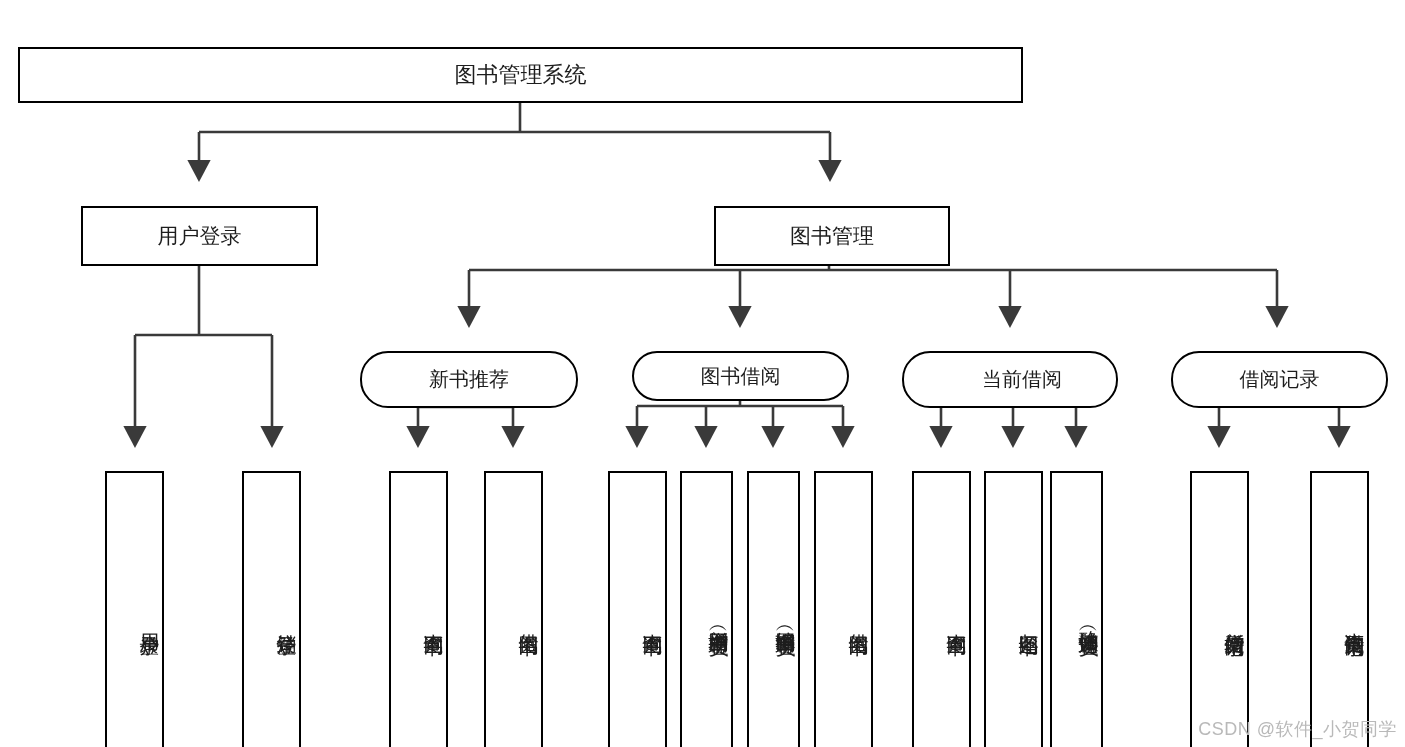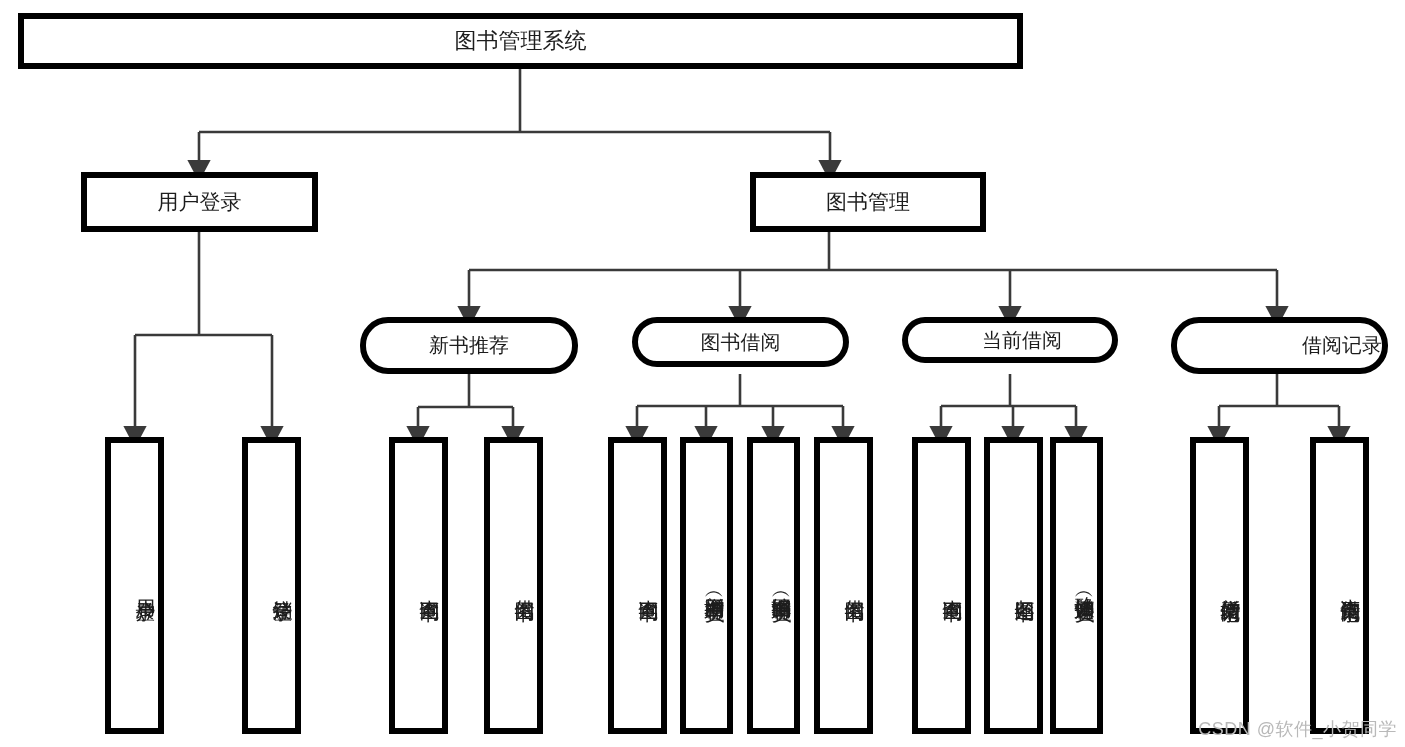--- a/index.html
+++ b/index.html
@@ -22,28 +22,29 @@
     position: absolute;
     left: 0;
     top: 0;
     width: 1405px;
     height: 747px;
     pointer-events: none;
   }
   .node {
     position: absolute;
     box-sizing: border-box;
-    border: 6px solid #000000;
+    border: 2px solid #000000;
     background: #ffffff;
     display: flex;
     align-items: center;
     justify-content: center;
     color: #1d1d1d;
     line-height: 1.25;
     text-align: center;
+    margin-top: 34px;
   }
   .node.root {
     font-size: 22px;
   }
   .node.level1 {
     font-size: 21px;
   }
   .node.level2 {
     font-size: 20px;
     border-radius: 28px;
@@ -128,34 +129,34 @@
     </g>
   </svg>
 
   <div class="node root" id="n-root" style="left: 18px; top: 13px; width: 1005px; height: 56px;">
     <span>图书管理系统</span>
   </div>
 
   <div class="node level1" id="n-l1-0" style="left: 81px; top: 172px; width: 237px; height: 60px;">
     <span>用户登录</span>
   </div>
-  <div class="node level1" id="n-l1-1" style="left: 750px; top: 172px; width: 236px; height: 60px;">
+  <div class="node level1" id="n-l1-1" style="left: 714px; top: 172px; width: 236px; height: 60px;">
     <span>图书管理</span>
   </div>
 
   <div class="node level2" id="n-l2-0" style="left: 360px; top: 317px; width: 218px; height: 57px;">
     <span>新书推荐</span>
   </div>
   <div class="node level2" id="n-l2-1" style="left: 632px; top: 317px; width: 217px; height: 50px;">
     <span>图书借阅</span>
   </div>
-  <div class="node level2" id="n-l2-2" style="left: 902px; top: 317px; width: 216px; height: 46px; padding-left: 24px;">
+  <div class="node level2" id="n-l2-2" style="left: 902px; top: 317px; width: 216px; height: 57px; padding-left: 24px;">
     <span>当前借阅</span>
   </div>
-  <div class="node level2" id="n-l2-3" style="left: 1171px; top: 317px; width: 217px; height: 57px; justify-content: flex-end;">
+  <div class="node level2" id="n-l2-3" style="left: 1171px; top: 317px; width: 217px; height: 57px;">
     <span>借阅记录</span>
   </div>
 
   <div class="node leaf" id="n-lf-0" style="left: 105px; top: 437px; width: 59px; height: 297px;">
     <span class="leaf-text">用户登录</span>
   </div>
   <div class="node leaf" id="n-lf-1" style="left: 242px; top: 437px; width: 59px; height: 297px;">
     <span class="leaf-text">注销登录</span>
   </div>
   <div class="node leaf" id="n-lf-2" style="left: 389px; top: 437px; width: 59px; height: 297px;">

